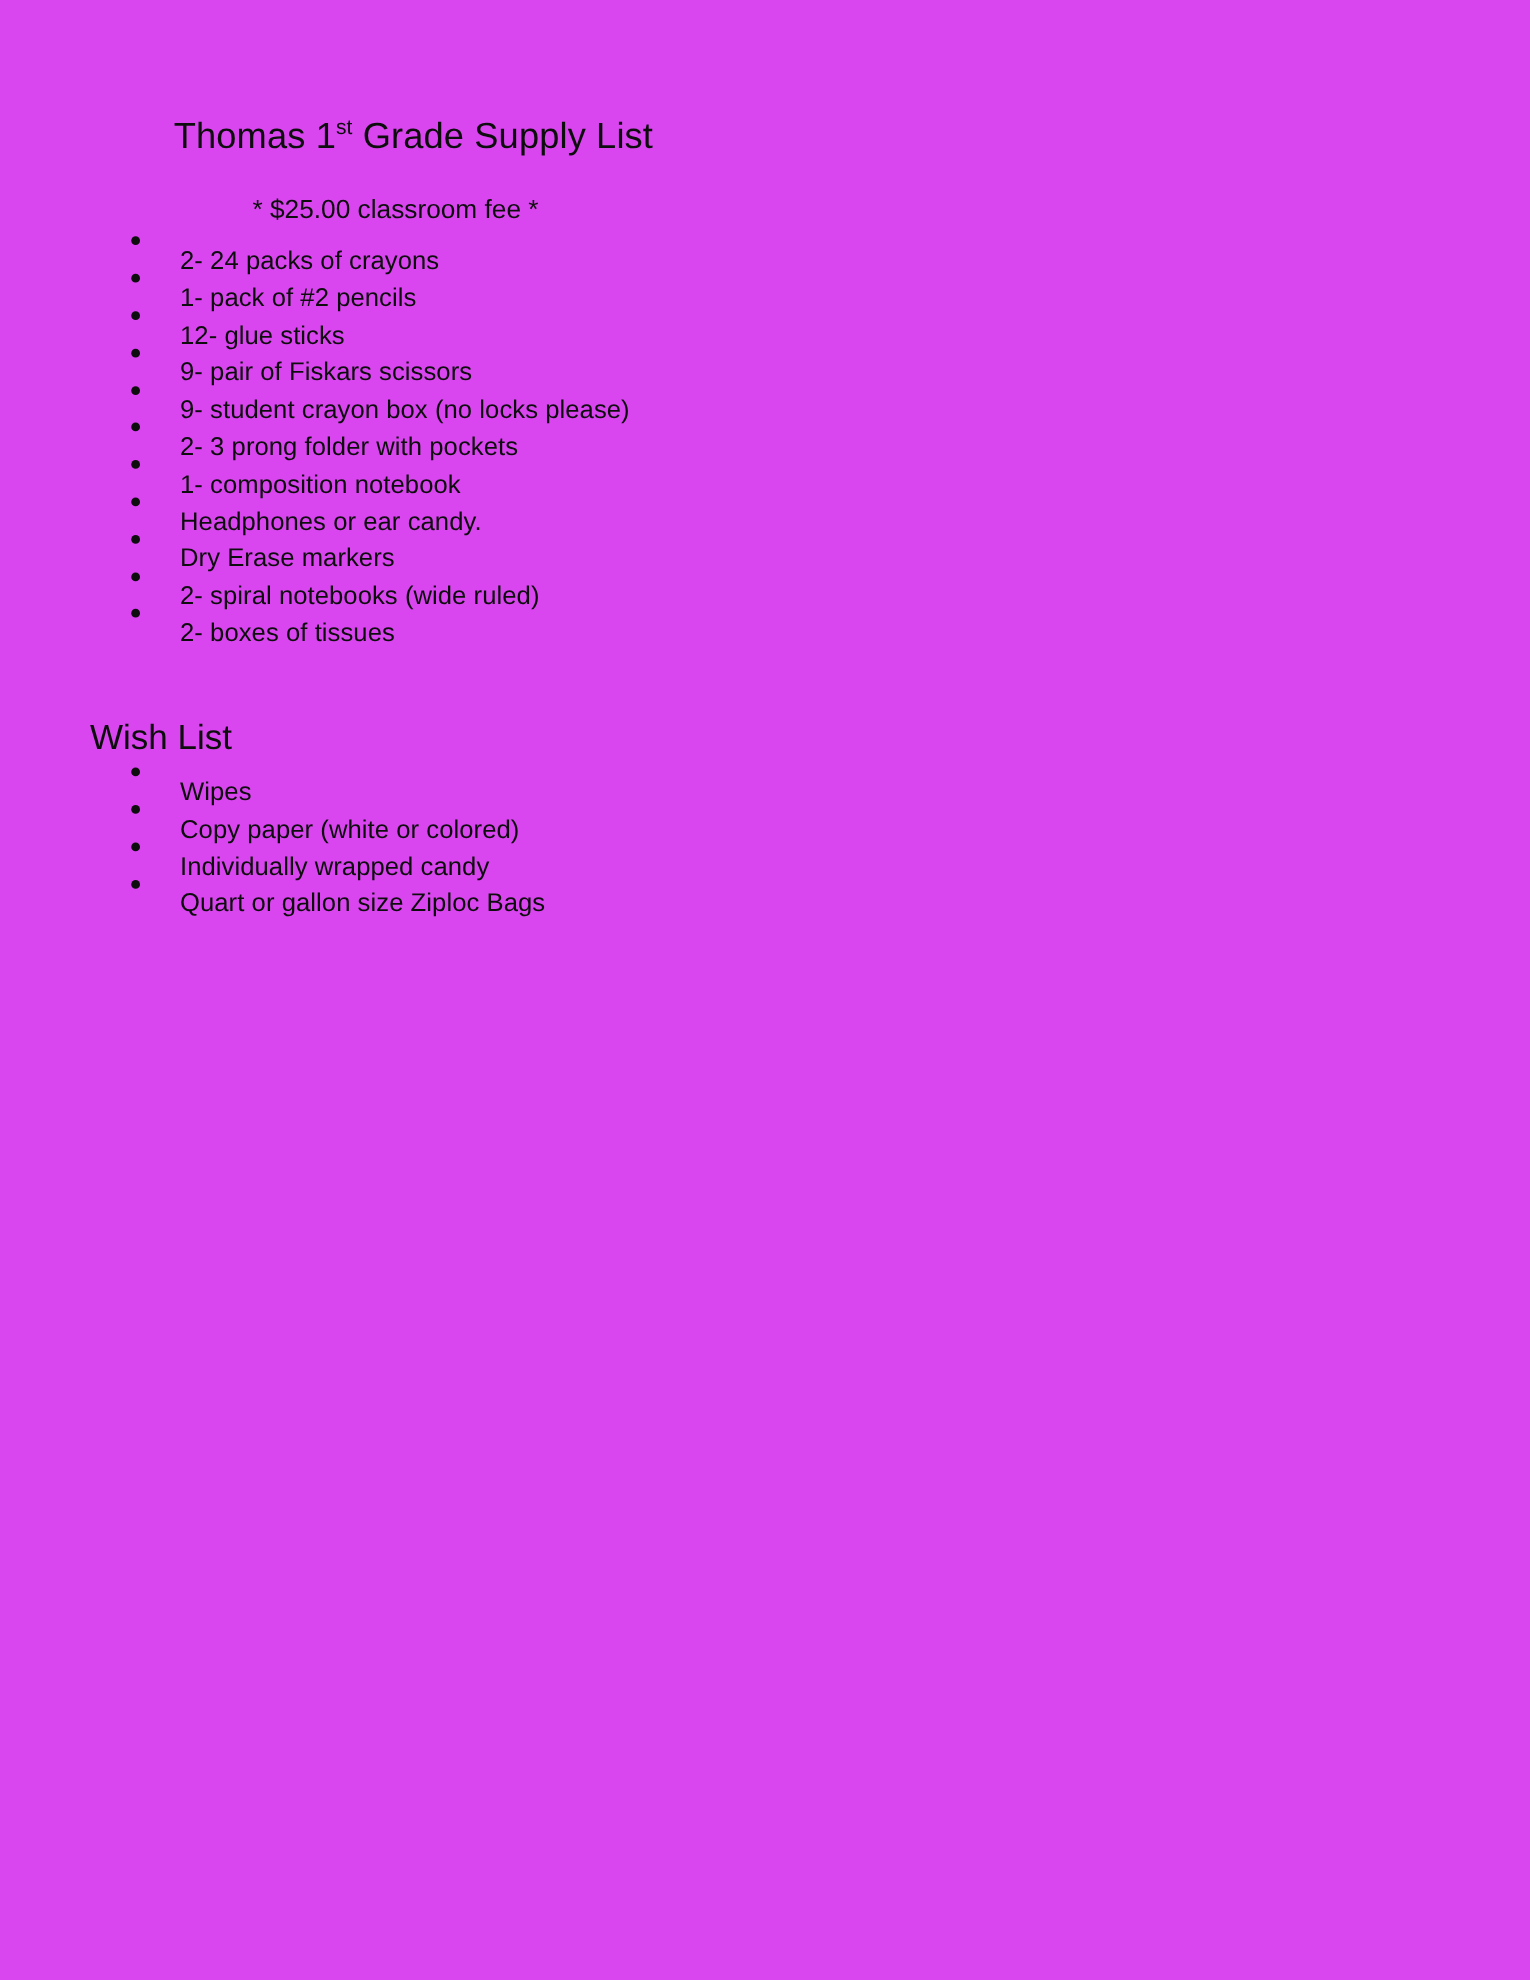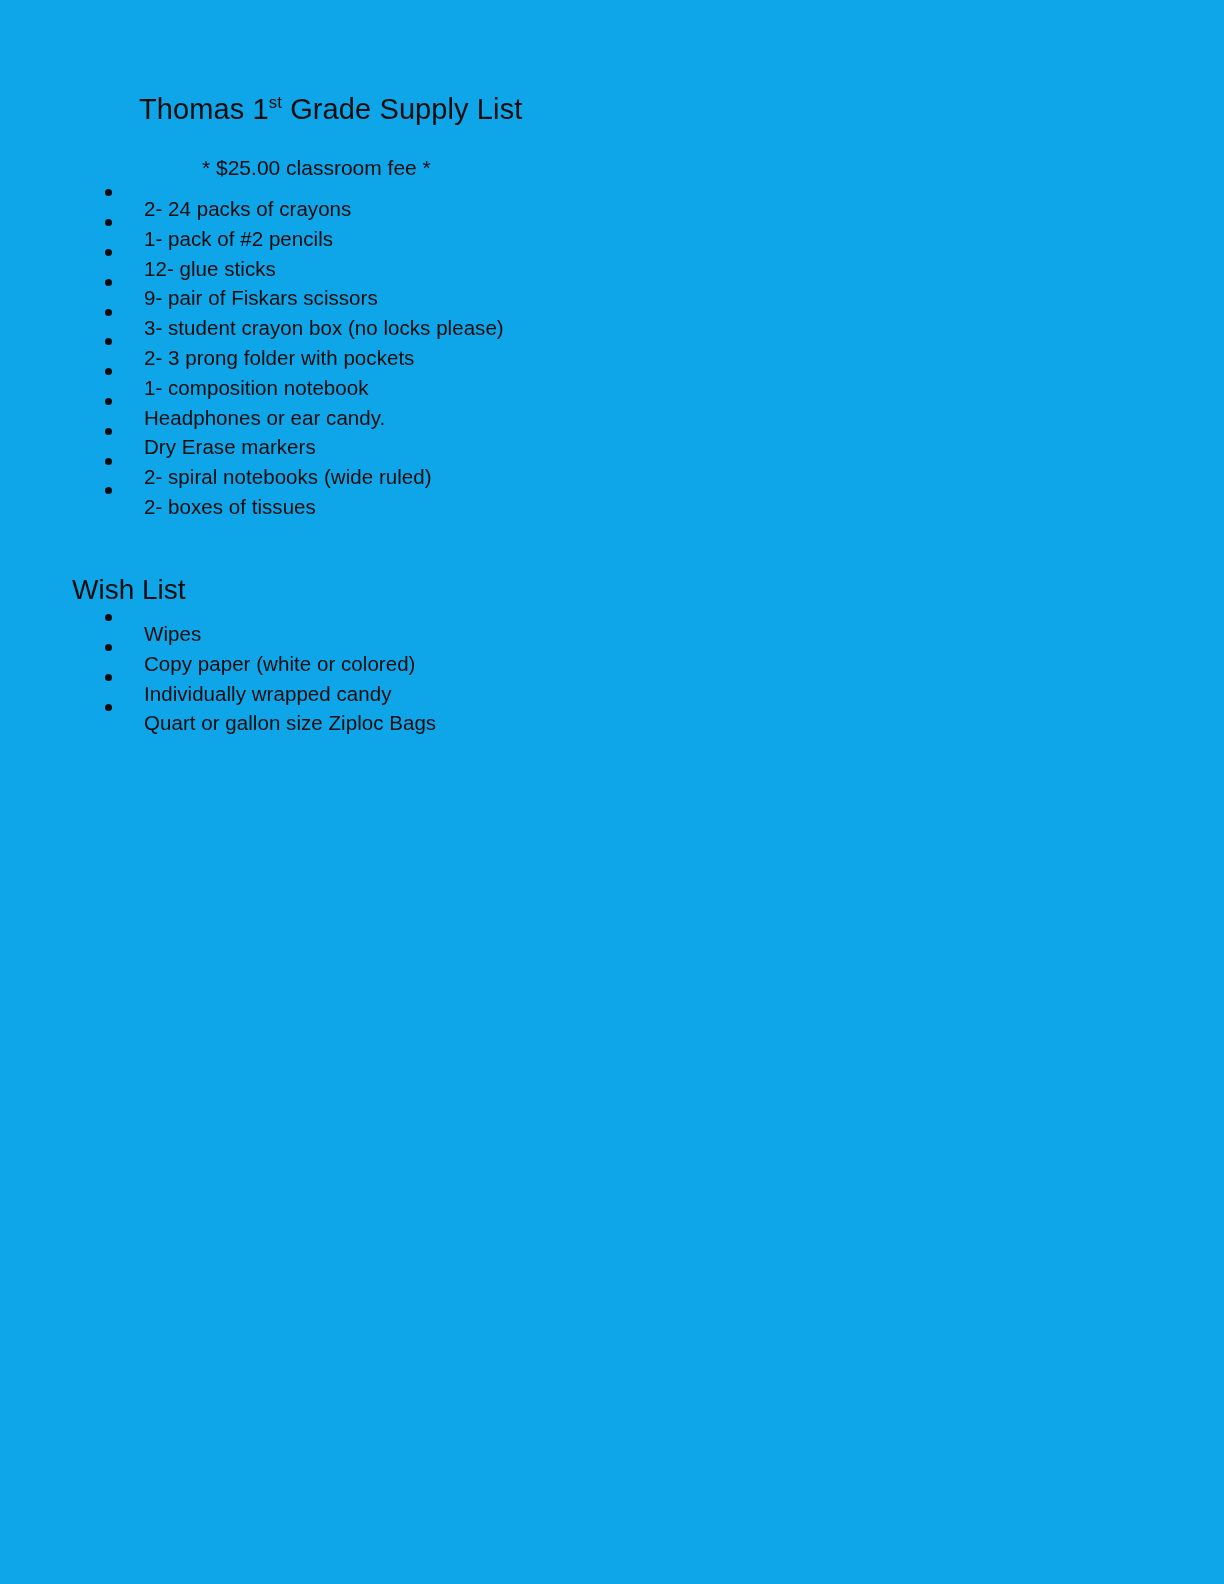--- a/index.html
+++ b/index.html
@@ -13,21 +13,21 @@
     position: relative;
     font-family: "Liberation Sans", "DejaVu Sans", sans-serif;
     color: #0d0d0d;
     -webkit-font-smoothing: antialiased;
   }
 
   .page {
     position: relative;
     width: 1224px;
     height: 1584px;
-    background: #0ea5e9;
+    background: #d946ef;
     overflow: hidden;
   }
 
   
   .doc-title {
     position: absolute;
     left: 139px;
     top: 72px;
     font-size: 29px;
     line-height: 36px;
@@ -129,21 +129,21 @@
     <li class="bullet-item">
       <span class="bullet-dot"></span>
       <span class="bullet-text">12- glue sticks</span>
     </li>
     <li class="bullet-item">
       <span class="bullet-dot"></span>
       <span class="bullet-text">9- pair of Fiskars scissors</span>
     </li>
     <li class="bullet-item">
       <span class="bullet-dot"></span>
-      <span class="bullet-text">3- student crayon box (no locks please)</span>
+      <span class="bullet-text">9- student crayon box (no locks please)</span>
     </li>
     <li class="bullet-item">
       <span class="bullet-dot"></span>
       <span class="bullet-text">2- 3 prong folder with pockets</span>
     </li>
     <li class="bullet-item">
       <span class="bullet-dot"></span>
       <span class="bullet-text">1- composition notebook</span>
     </li>
     <li class="bullet-item">

